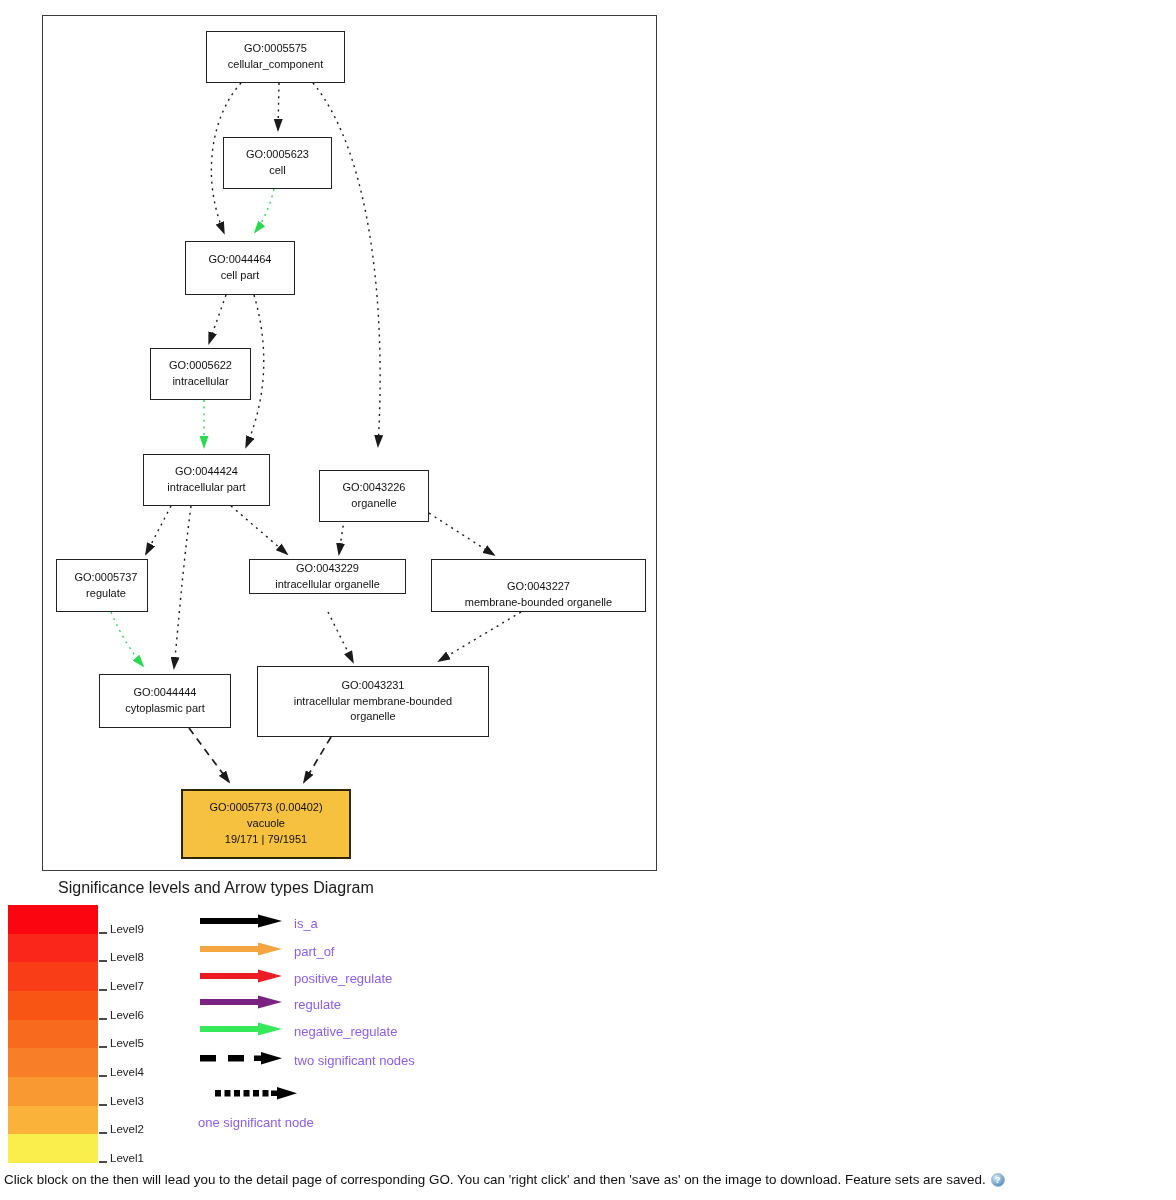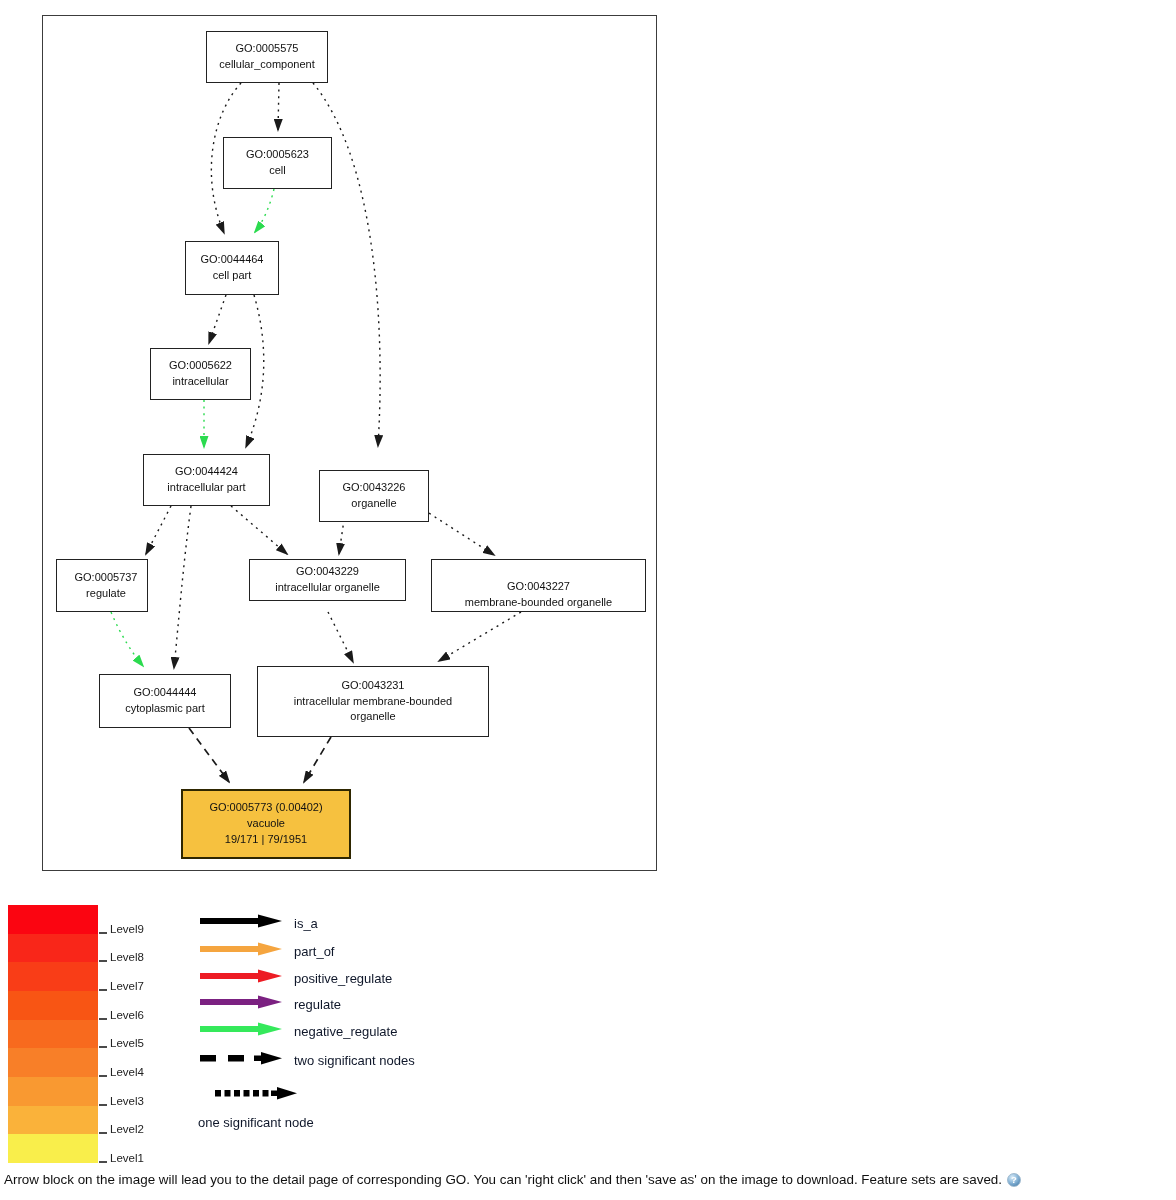--- a/index.html
+++ b/index.html
@@ -17,21 +17,21 @@
 
   
   .legend-area{position:absolute;left:0;top:876px;width:700px;height:300px;}
   .legend-title{position:absolute;left:58px;top:3px;font-size:16px;color:#1b1b1b;}
   .grad-bar{position:absolute;left:8px;top:29px;width:90px;height:258px;
             display:flex;flex-direction:column;}
   .grad-seg{flex:1 1 auto;}
   .tick-dash{position:absolute;width:8px;height:2px;background:#4a4a4a;}
   .tick-label{position:absolute;font-size:11.5px;color:#222;}
   .arrow-row{position:absolute;left:198px;height:16px;display:flex;align-items:center;gap:10px;}
-  .arrow-label{font-size:13px;color:#0f172a;white-space:nowrap;}
+  .arrow-label{font-size:13px;color:#8b5cf6;white-space:nowrap;}
 
   
   .footer{position:absolute;left:4px;top:1172px;display:flex;align-items:center;gap:5px;
           font-size:13.4px;color:#101010;white-space:nowrap;}
   .help-icon{display:inline-flex;width:14px;height:14px;border-radius:50%;
              background:radial-gradient(circle at 35% 28%, #d9ecf9 0%, #8db8d9 45%, #5d90ba 75%, #46799f 100%);
              color:#fff;font-size:9.5px;font-weight:bold;align-items:center;justify-content:center;
              border:1px solid #9db9cf;box-sizing:border-box;cursor:pointer;}
 </style>
 </head>
@@ -61,49 +61,49 @@
         <path d="M188,490 L244,538" fill="none" stroke="#1a1a1a" stroke-width="1.4" stroke-dasharray="2 4.6" marker-end="url(#ah-black)"></path>
         <path d="M303,490 L296,538" fill="none" stroke="#1a1a1a" stroke-width="1.4" stroke-dasharray="2 4.6" marker-end="url(#ah-black)"></path>
         <path d="M375,490 L451,539" fill="none" stroke="#1a1a1a" stroke-width="1.4" stroke-dasharray="2 4.6" marker-end="url(#ah-black)"></path>
         <path d="M68,596 C78,620 90,638 100,650" fill="none" stroke="#2bdb4f" stroke-width="1.4" stroke-dasharray="2 4.6" marker-end="url(#ah-green)"></path>
         <path d="M285,596 L310,646" fill="none" stroke="#1a1a1a" stroke-width="1.4" stroke-dasharray="2 4.6" marker-end="url(#ah-black)"></path>
         <path d="M478,596 L396,645" fill="none" stroke="#1a1a1a" stroke-width="1.4" stroke-dasharray="2 4.6" marker-end="url(#ah-black)"></path>
         <path d="M146,712 L186,766" fill="none" stroke="#1a1a1a" stroke-width="1.7" stroke-dasharray="7.5 5.5" marker-end="url(#ah-black)"></path>
         <path d="M288,721 L261,766" fill="none" stroke="#1a1a1a" stroke-width="1.7" stroke-dasharray="7.5 5.5" marker-end="url(#ah-black)"></path>
       </svg>
     <div id="nodes-layer">
-        <div class="go-node" style="left: 163px; top: 15px; width: 122px; height: 52px;">
+        <div class="go-node" style="left: 163px; top: 15px; width: 139px; height: 52px;">
           <div>GO:0005575</div>
           <div>cellular_component</div>
         </div>
         <div class="go-node" style="left: 180px; top: 121px; width: 109px; height: 52px;">
           <div>GO:0005623</div>
           <div>cell</div>
         </div>
-        <div class="go-node" style="left: 142px; top: 225px; width: 94px; height: 54px;">
+        <div class="go-node" style="left: 142px; top: 225px; width: 110px; height: 54px;">
           <div>GO:0044464</div>
           <div>cell part</div>
         </div>
         <div class="go-node" style="left: 107px; top: 332px; width: 101px; height: 52px;">
           <div>GO:0005622</div>
           <div>intracellular</div>
         </div>
         <div class="go-node" style="left: 100px; top: 438px; width: 127px; height: 52px;">
           <div>GO:0044424</div>
           <div>intracellular part</div>
         </div>
         <div class="go-node" style="left: 276px; top: 438px; width: 110px; height: 52px; margin-top: 16px;">
           <div>GO:0043226</div>
           <div>organelle</div>
         </div>
         <div class="go-node" style="left: 13px; top: 543px; width: 92px; height: 53px; padding-left: 8px;">
           <div>GO:0005737</div>
           <div>regulate</div>
         </div>
-        <div class="go-node" style="left: 206px; top: 543px; width: 157px; height: 42px;">
+        <div class="go-node" style="left: 206px; top: 543px; width: 157px; height: 35px;">
           <div>GO:0043229</div>
           <div>intracellular organelle</div>
         </div>
         <div class="go-node" style="left: 388px; top: 543px; width: 215px; height: 53px; justify-content: flex-end;">
           <div>GO:0043227</div>
           <div>membrane-bounded organelle</div>
         </div>
         <div class="go-node" style="left: 56px; top: 658px; width: 132px; height: 54px;">
           <div>GO:0044444</div>
           <div>cytoplasmic part</div>
@@ -115,20 +115,21 @@
         </div>
         <div class="go-node highlight" style="left: 138px; top: 773px; width: 170px; height: 70px;">
           <div>GO:0005773 (0.00402)</div>
           <div>vacuole</div>
           <div>19/171 | 79/1951</div>
         </div>
       </div>
   </div>
 
   <div class="legend-area">
+    <div class="legend-title">Significance levels and Arrow types Diagram</div>
     <div class="grad-bar" id="grad-bar">
         <div class="grad-seg" style="background: rgb(251, 5, 17);"></div>
         <div class="grad-seg" style="background: rgb(249, 38, 25);"></div>
         <div class="grad-seg" style="background: rgb(249, 61, 23);"></div>
         <div class="grad-seg" style="background: rgb(248, 85, 20);"></div>
         <div class="grad-seg" style="background: rgb(248, 106, 30);"></div>
         <div class="grad-seg" style="background: rgb(248, 127, 40);"></div>
         <div class="grad-seg" style="background: rgb(249, 153, 49);"></div>
         <div class="grad-seg" style="background: rgb(250, 178, 58);"></div>
         <div class="grad-seg" style="background: rgb(249, 238, 75);"></div>
@@ -208,17 +209,17 @@
               <rect x="49.5" y="5" width="6" height="6.5" fill="#000000"></rect>
              <rect x="58" y="5.5" width="6" height="5.5" fill="#000000"></rect>
              <polygon points="64,2 84,8.2 64,14.5" fill="#000000"></polygon>
             </svg></span>
           <span class="arrow-label">one significant node</span>
         </div>
       </div>
   </div>
 
   <div class="footer">
-    <span>Arrow block on the image will lead you to the detail page of corresponding GO. You can 'right click' and then 'save as' on the image to download. Feature sets are saved.</span>
+    <span>Click block on the then will lead you to the detail page of corresponding GO. You can 'right click' and then 'save as' on the image to download. Feature sets are saved.</span>
     <span class="help-icon">?</span>
   </div>
 
 </div>
 
 </body></html>

